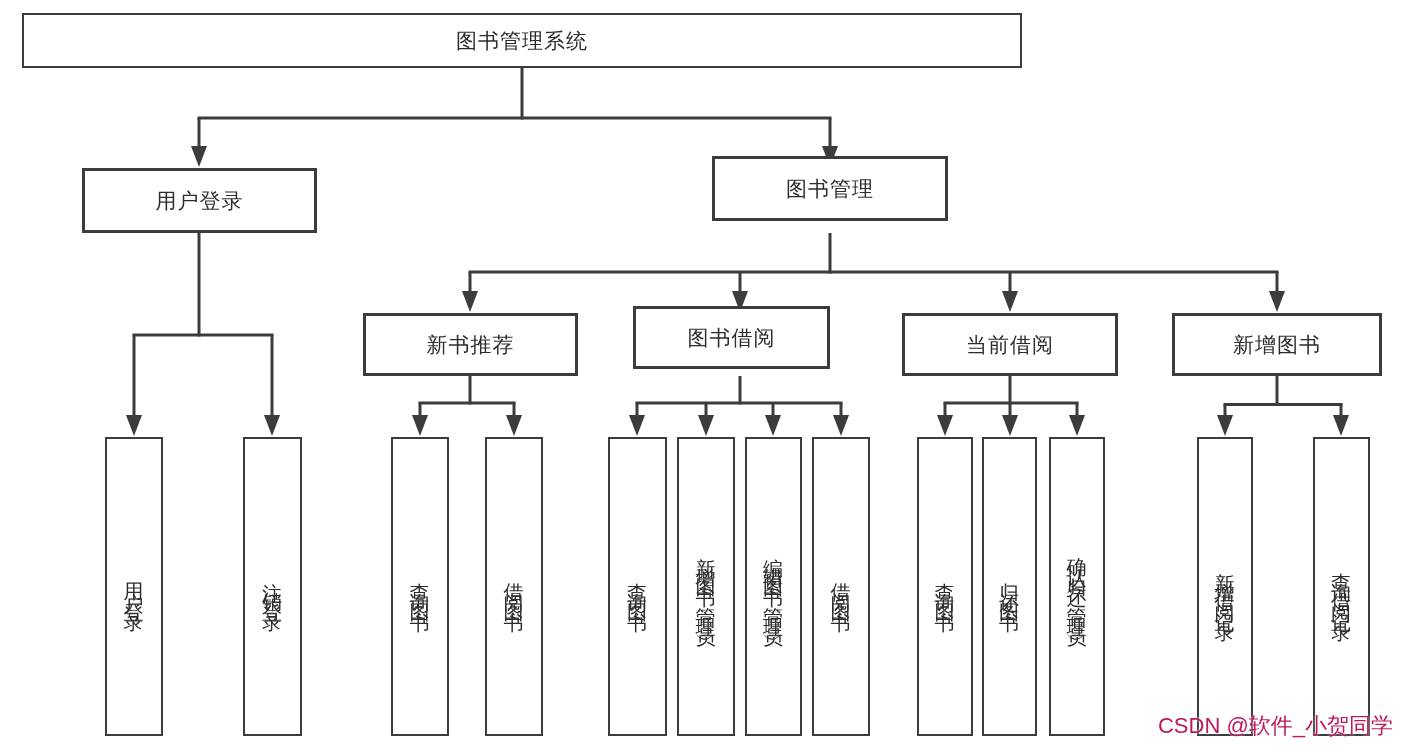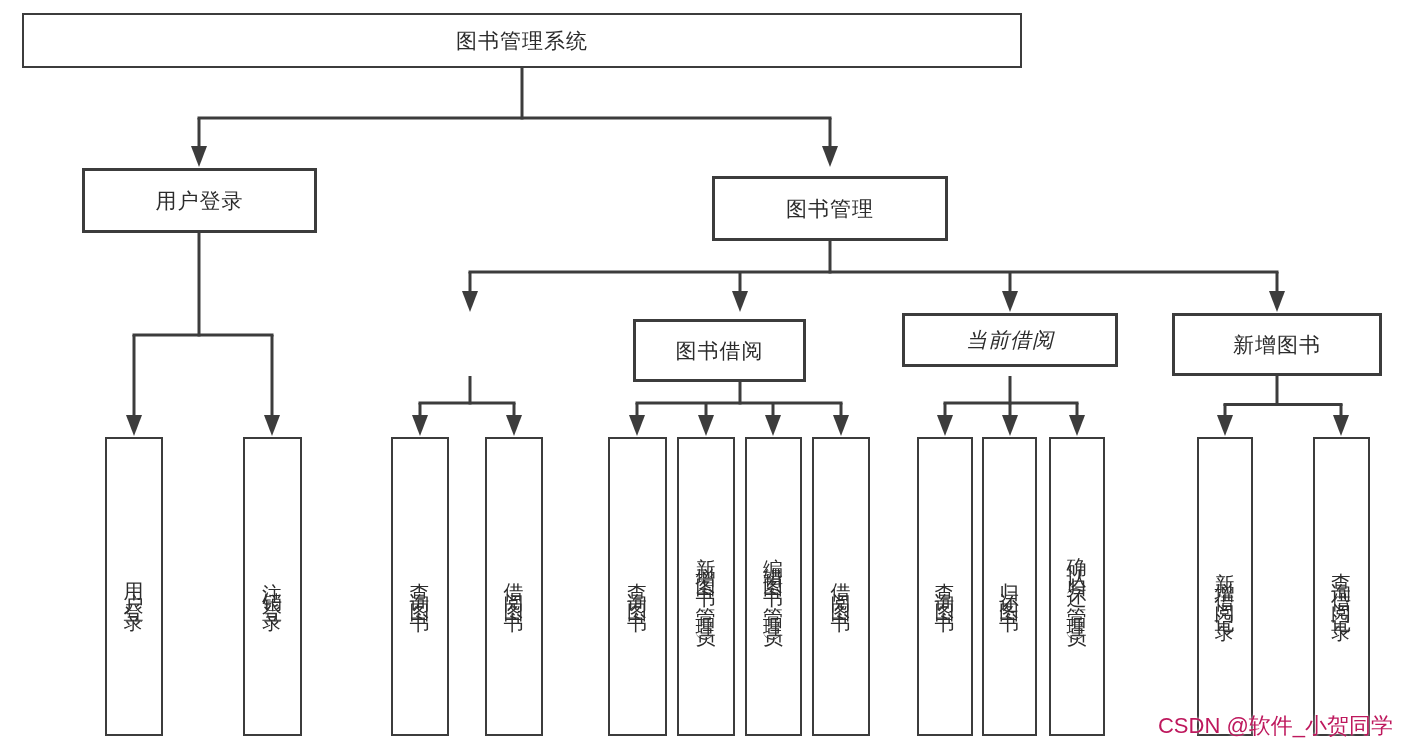--- a/index.html
+++ b/index.html
@@ -40,24 +40,24 @@
     writing-mode: vertical-rl;
     text-orientation: mixed;
     font-size: 20px;
     line-height: 1;
     letter-spacing: 10px;
     white-space: nowrap;
   }
   
   .n-root        { left: 22px;   top: 13px;  width: 1000px; height: 55px; }
   .n-login       { left: 82px;   top: 168px; width: 235px;  height: 65px; }
-  .n-mgmt        { left: 712px;  top: 176px; width: 236px;  height: 65px; }
+  .n-mgmt        { left: 712px;  top: 156px; width: 236px;  height: 65px; }
   .n-recommend   { left: 363px;  top: 313px; width: 215px;  height: 63px; }
-  .n-borrow      { left: 633px;  top: 319px; width: 173px;  height: 63px; }
-  .n-current     { left: 902px;  top: 313px; width: 216px;  height: 54px; font-style: italic; }
+  .n-borrow      { left: 633px;  top: 306px; width: 197px;  height: 63px; }
+  .n-current     { left: 902px;  top: 313px; width: 216px;  height: 63px; }
   .n-records     { left: 1172px; top: 313px; width: 210px;  height: 63px; }
   .leaf          { top: 437px; height: 299px; }
   .l-login-0     { left: 105px;  width: 58px; }
   .l-login-1     { left: 243px;  width: 59px; }
   .l-rec-0       { left: 391px;  width: 58px; }
   .l-rec-1       { left: 485px;  width: 58px; }
   .l-bor-0       { left: 608px;  width: 59px; }
   .l-bor-1       { left: 677px;  width: 58px; }
   .l-bor-2       { left: 745px;  width: 57px; }
   .l-bor-3       { left: 812px;  width: 58px; }
@@ -158,20 +158,23 @@
     <span class="hlabel">图书管理系统</span>
   </div>
 
   <div class="node n-login">
     <span class="hlabel">用户登录</span>
   </div>
   <div class="node n-mgmt">
     <span class="hlabel">图书管理</span>
   </div>
 
+  <div class="node n-recommend">
+    <span class="hlabel">新书推荐</span>
+  </div>
   <div class="node n-borrow">
     <span class="hlabel">图书借阅</span>
   </div>
   <div class="node n-current">
     <span class="hlabel">当前借阅</span>
   </div>
   <div class="node n-records">
     <span class="hlabel">新增图书</span>
   </div>
 

